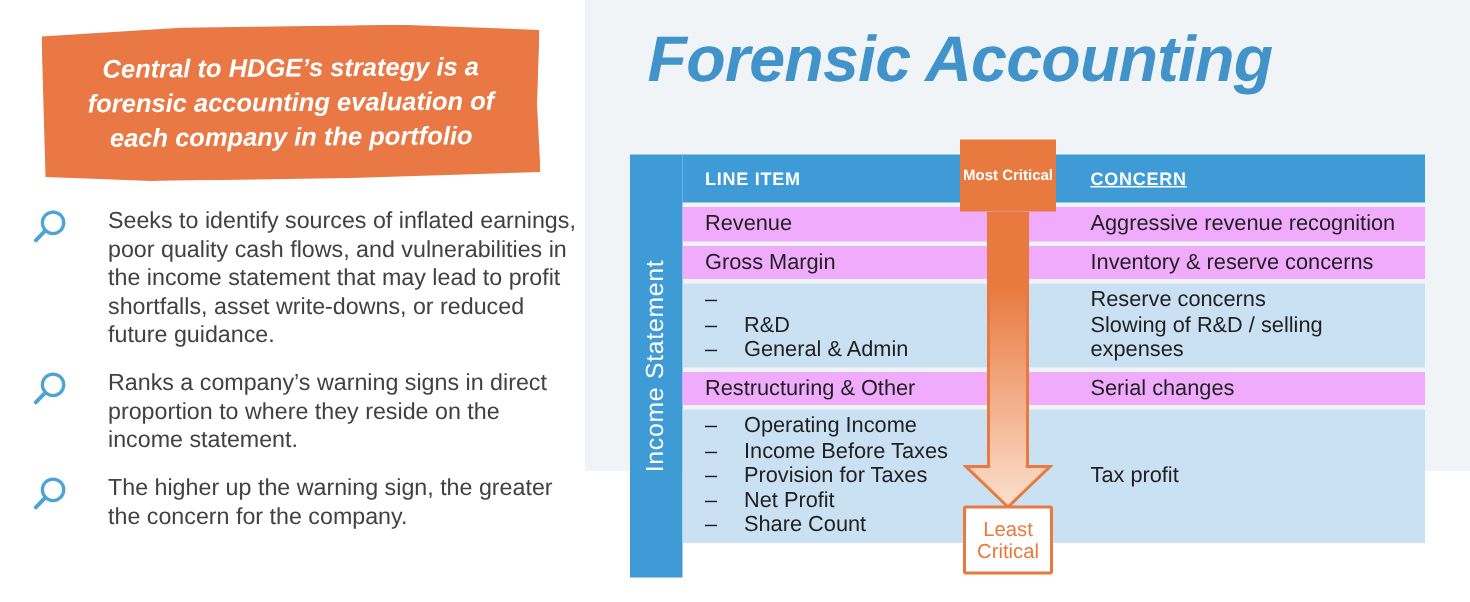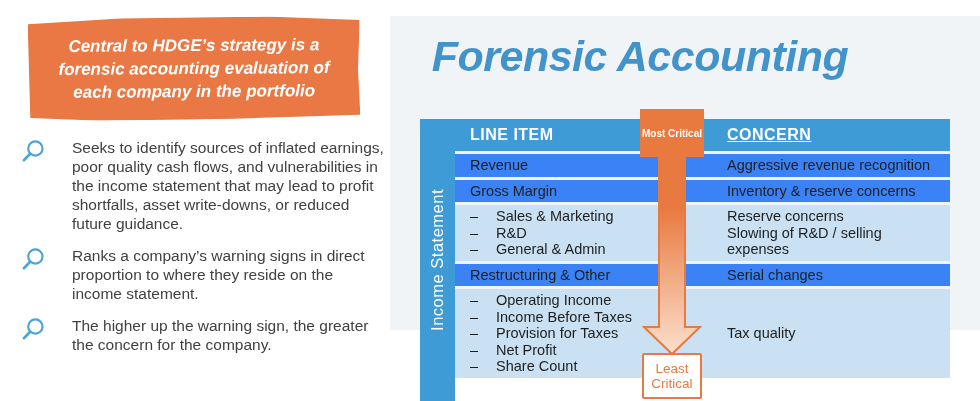--- a/index.html
+++ b/index.html
@@ -20,36 +20,36 @@
     clip-path:polygon(0% 6%,28% 1%,72% 0%,100% 4%,99.4% 52%,100% 96%,62% 99%,22% 100%,0.6% 97%);
   }
   .callout-text{color:#fff;font-size:17px;font-weight:bold;font-style:italic;
     text-align:center;line-height:23px;}
   .bullets{position:absolute;left:20px;top:138px;width:366px;}
   .bullet{display:flex;gap:26px;margin-bottom:13px;}
   .mag{flex:0 0 26px;height:26px;margin-top:1px;}
   .bullet-text{color:var(--text-gray);font-size:15.5px;line-height:19px;width:330px;}
 
   
-  .right-panel{position:absolute;left:390px;top:16px;width:590px;height:314px;background:var(--panel-bg);padding-left:36px;}
+  .right-panel{position:absolute;left:390px;top:0;width:590px;height:314px;background:var(--panel-bg);padding-left:36px;}
   .title{position:absolute;top:16px;left:0;width:500px;text-align:center;
     color:var(--title-blue);font-size:43px;font-weight:bold;font-style:italic;letter-spacing:-0.5px;}
 
   
   .table-wrap{position:absolute;left:30px;top:103px;width:530px;height:282px;display:flex;}
   .side-bar{flex:0 0 35px;background:var(--blue);display:flex;align-items:center;justify-content:center;}
   .side-label{writing-mode:vertical-rl;transform:rotate(180deg);color:#fff;font-size:16.5px;letter-spacing:0.5px;}
   .table-main{flex:1;display:flex;flex-direction:column;}
   .thead{height:32px;background:var(--blue);display:flex;align-items:center;flex:0 0 32px;}
-  .th{color:#fff;font-size:16px;font-weight:bold;letter-spacing:0.5px;}
+  .th{color:#fff;font-size:12px;font-weight:bold;letter-spacing:0.5px;}
   .th-line{width:272px;padding-left:15px;}
   .th-concern{flex:1;text-decoration:underline;}
   .tbody{flex:1;display:flex;flex-direction:column;gap:3px;margin-top:3px;overflow:hidden;}
   .row{display:flex;align-items:center;padding:3px 0;}
-  .shade-white{background:#3b82f6;}
+  .shade-white{background:#f0abfc;}
   .shade-blue{background:var(--row-blue);}
   .cell-line{width:272px;padding-left:15px;}
   .cell-concern{flex:1;padding-right:6px;}
   .line{color:var(--text-dark);font-size:14.5px;line-height:16.5px;}
   .subline{display:flex;}
   .dash{flex:0 0 26px;}
 
   
   .arrow-overlay{position:absolute;left:0;top:0;width:0;height:0;}
   .most-critical{
@@ -139,21 +139,20 @@
               </div>
     <div class="cell cell-concern">
                 <div class="line">Inventory &amp; reserve concerns</div>
               </div>
   </div>
 
   <div class="row shade-blue">
     <div class="cell cell-line">
                 <div class="line subline">
                   <span class="dash">–</span>
-                  <span>Sales &amp; Marketing</span>
                 </div>
                 <div class="line subline">
                   <span class="dash">–</span>
                   <span>R&amp;D</span>
                 </div>
                 <div class="line subline">
                   <span class="dash">–</span>
                   <span>General &amp; Admin</span>
                 </div>
               </div>
@@ -189,21 +188,21 @@
                 <div class="line subline">
                   <span class="dash">–</span>
                   <span>Net Profit</span>
                 </div>
                 <div class="line subline">
                   <span class="dash">–</span>
                   <span>Share Count</span>
                 </div>
               </div>
     <div class="cell cell-concern">
-                <div class="line">Tax quality</div>
+                <div class="line">Tax profit</div>
               </div>
   </div>
 </div>
       </div>
 
       <div class="arrow-overlay">
         <div class="most-critical">Most Critical</div>
         <svg class="arrow-svg" width="60" height="200" viewBox="0 0 60 200">
           <defs>
             <linearGradient id="arrowGrad" x1="0" y1="0" x2="0" y2="1">

